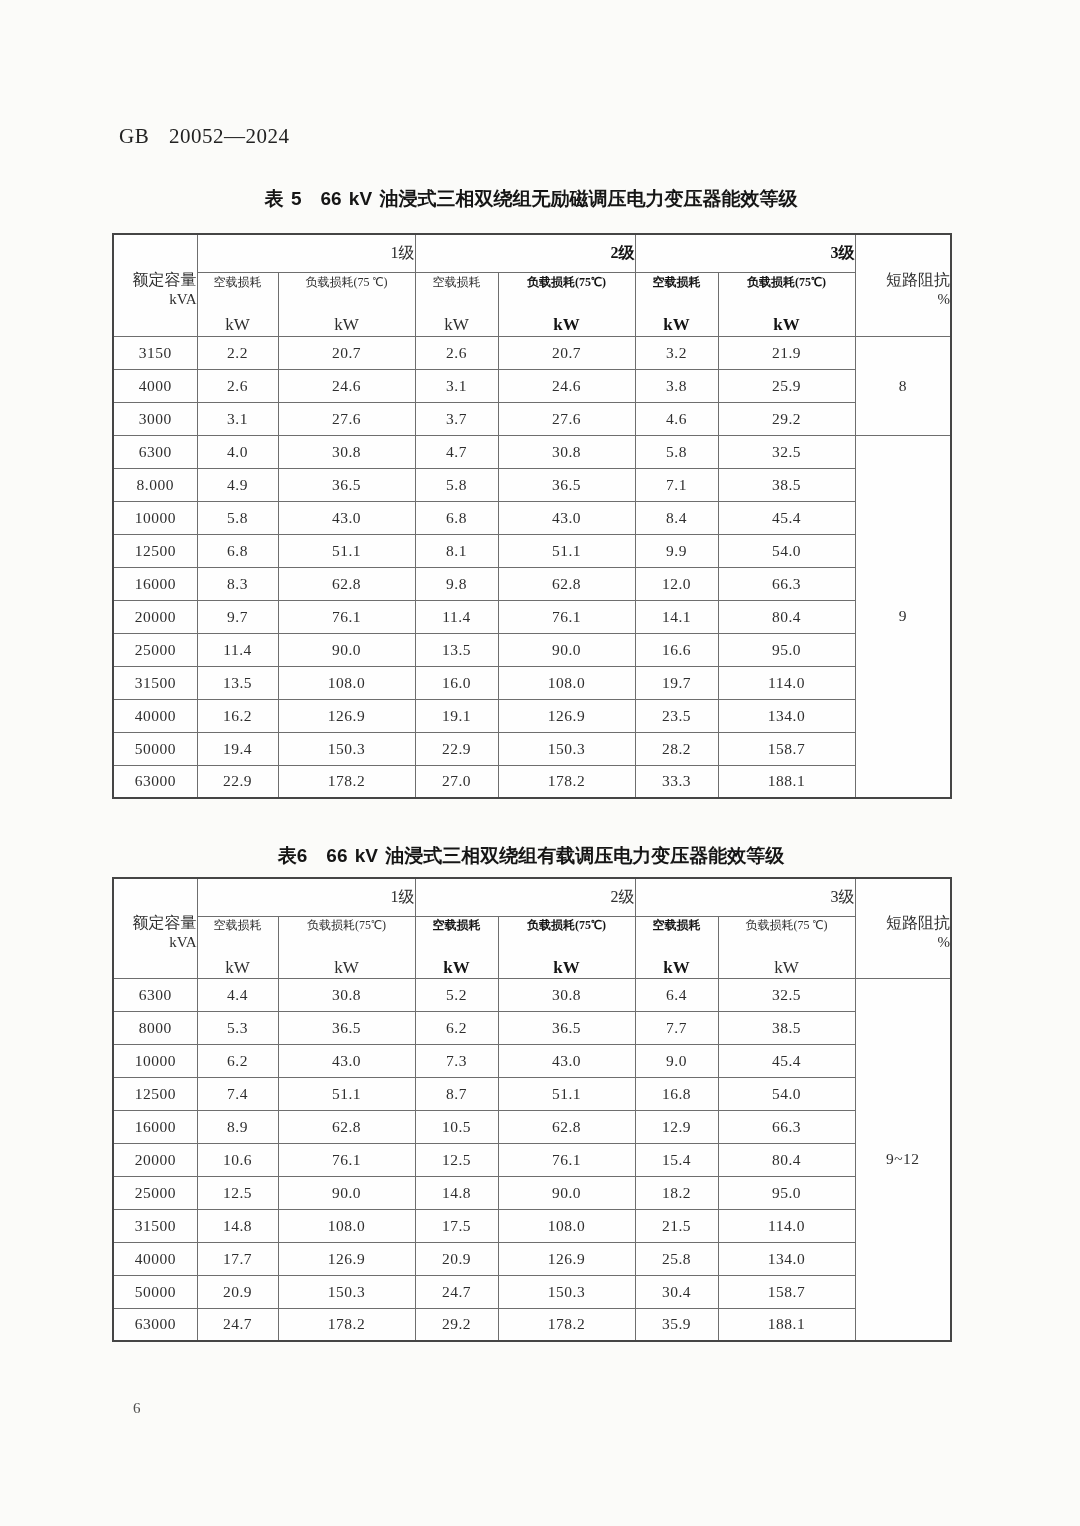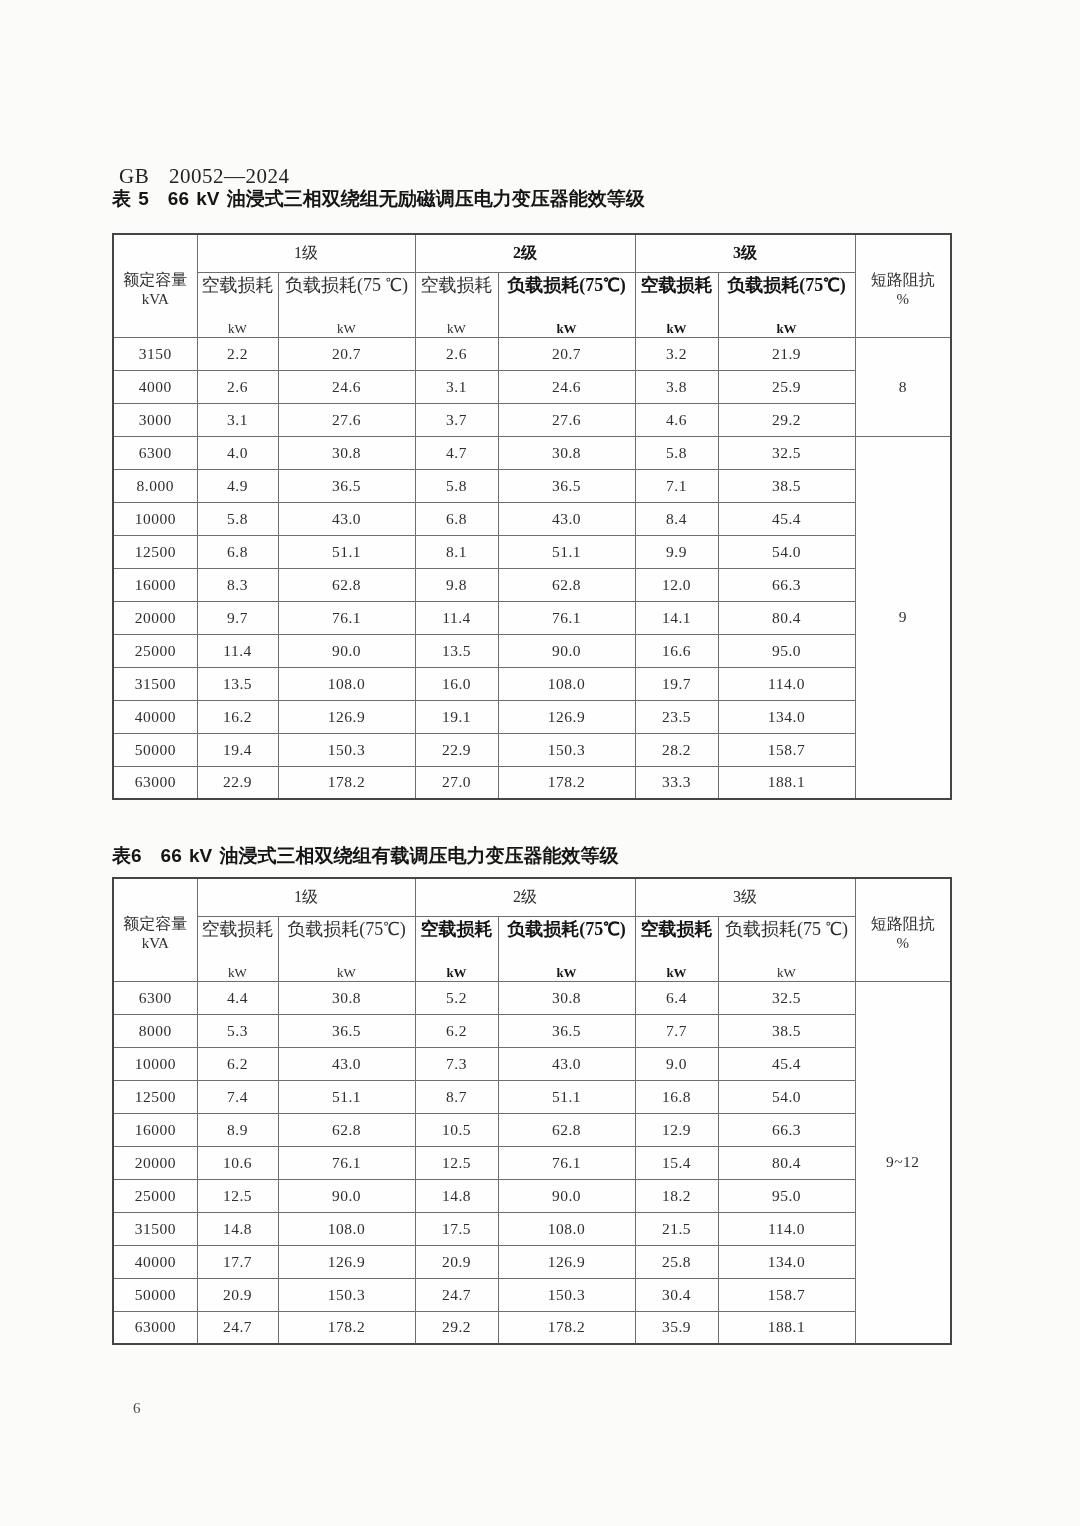--- a/index.html
+++ b/index.html
@@ -9,25 +9,24 @@
     background:#fbfbf9;
     font-family:"Liberation Serif", serif;
     color:#2b2b2b;
     position:relative;
     overflow:hidden;
   }
   .doc-header {
     position:absolute; left:119px; top:124px;
     font-size:21px; letter-spacing:0.5px; word-spacing:14px;
     color:#222;
-    margin-top:40px;
   }
   .tbl-title {
     position:absolute; left:112px; width:838px;
-    text-align:left;
+    text-align:center;
     font-family:"Liberation Sans", sans-serif;
     font-weight:bold; font-size:19px; color:#151515;
     word-spacing:2px;
   }
   #title5 { top:186px; }
   #title6 { top:830px;margin-top:13px; }
 
   table.etable {
     position:absolute; left:112px;
     width:838px;
@@ -41,29 +40,29 @@
 
   .etable th, .etable td {
     border:1px solid #6e6e6e;
     text-align:center;
     vertical-align:middle;
     font-weight:normal;
     padding:0;
     color:#2e2e2e;
   }
   .etable thead th { font-size:16px; }
-  .etable .grp-row th { height:38px; }
+  .etable .grp-row th { height:38px;text-align:right; }
   #table5 .sub-row th { height:64px; }
   #table6 .sub-row th { height:62px; }
   .etable tbody td { height:33px; font-size:15.5px; letter-spacing:0.5px; }
 
   .two-line .l1 { margin-top:7px; }
   .two-line .l2 { font-size:15px; }
-  .sub-row .l1 { font-size:18px; }
-  .sub-row .l2 { margin-top:24px; font-size:13px; }
+  .sub-row .l1 { font-size:12px; }
+  .sub-row .l2 { margin-top:24px; font-size:17px; }
 
   th.bold, th.bold .l1, th.bold .l2 { font-weight:bold; color:#141414; }
 
   td.imp { font-size:16px; }
 
   .page-number {
     position:absolute; left:133px; top:1400px;
     font-size:15px; color:#4d4d4d;
   }
 </style>

